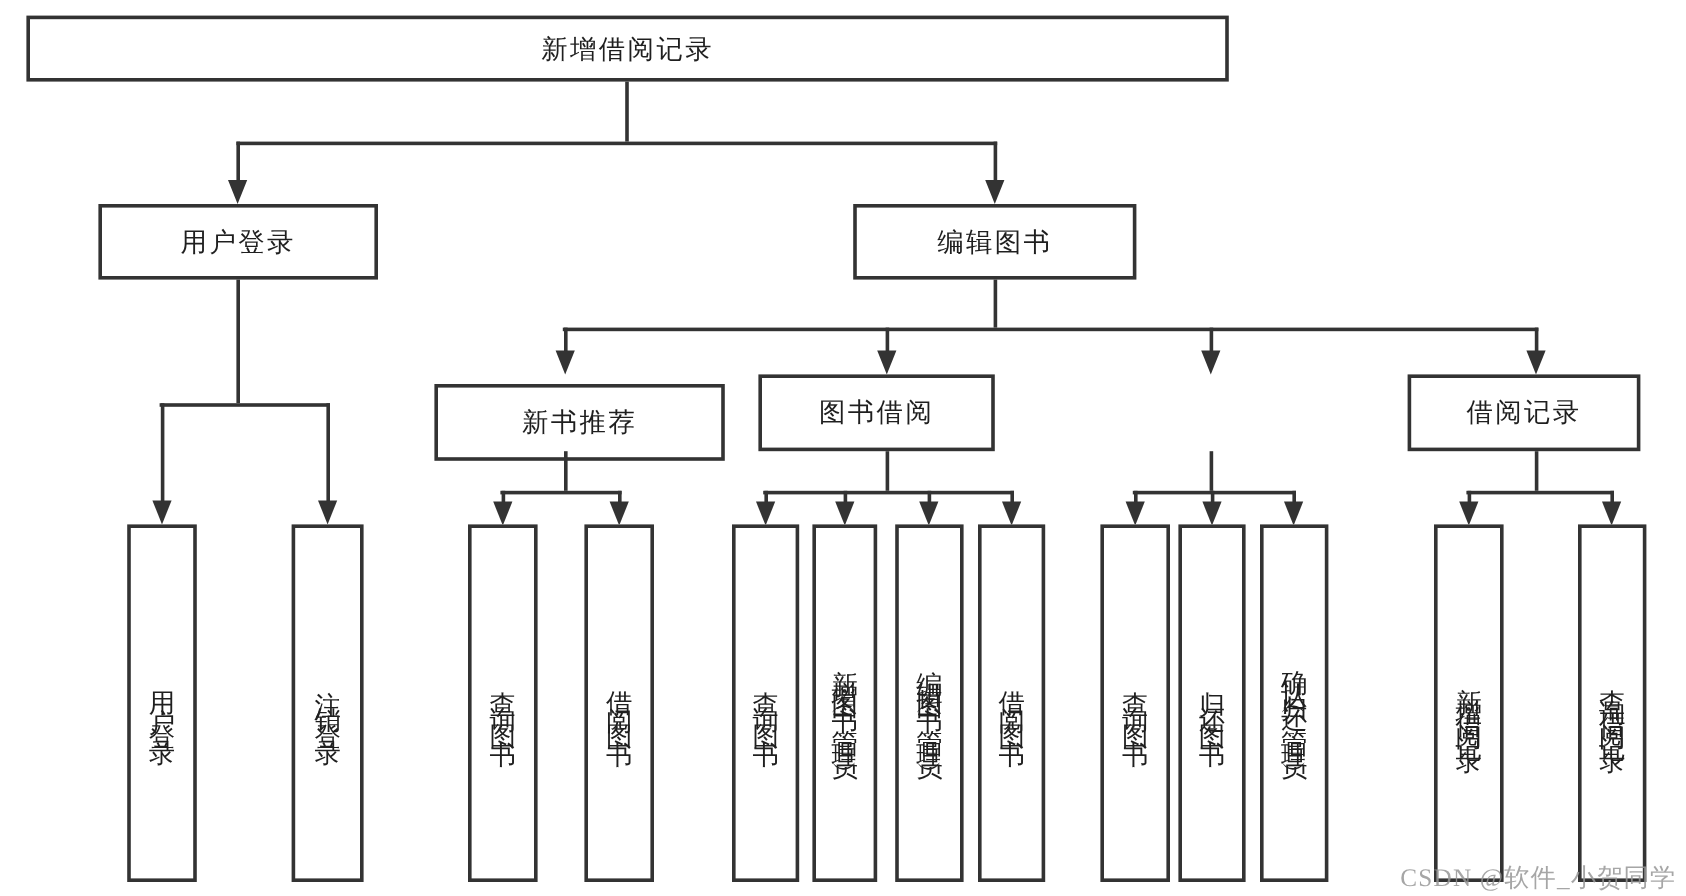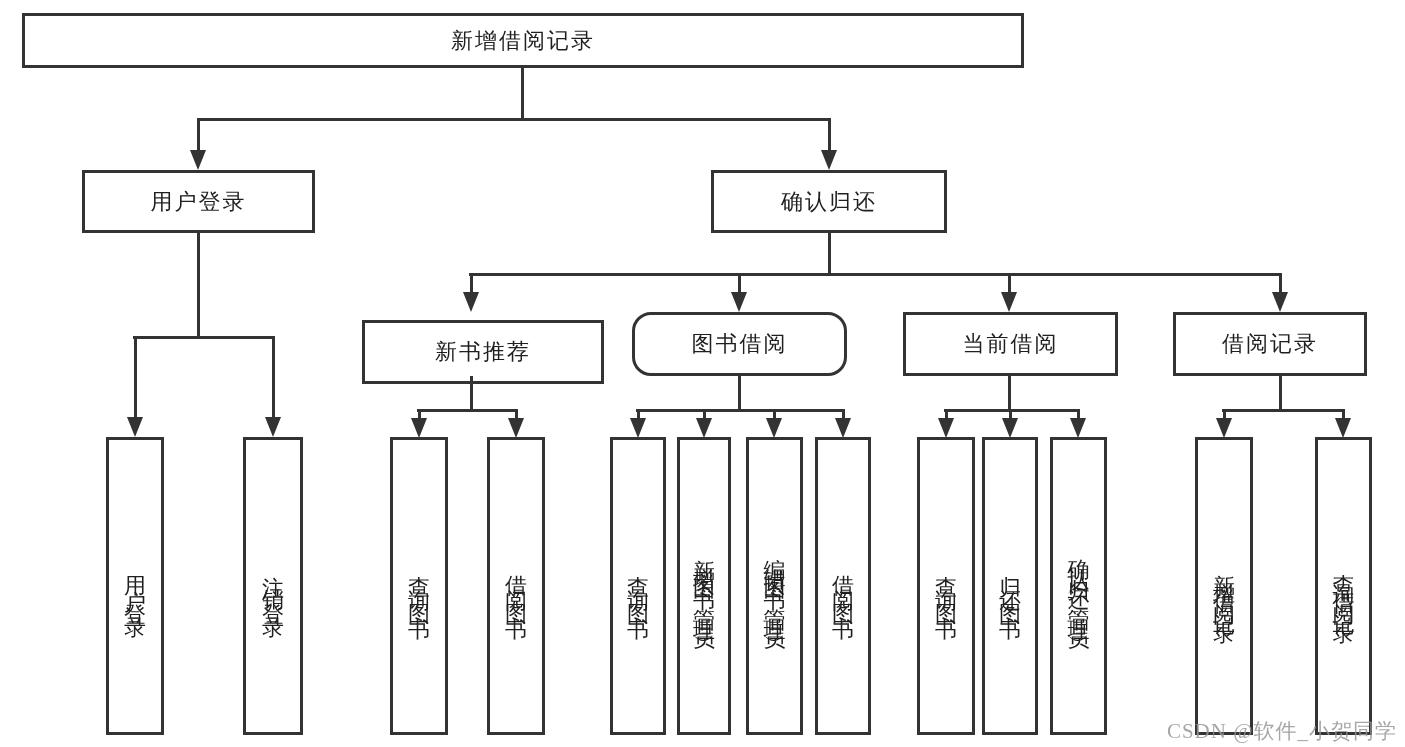--- a/index.html
+++ b/index.html
@@ -47,21 +47,21 @@
     </div>
   <div class="arrow" style="left:821px;top:118px;height:52px;">
       <div class="shaft"></div>
       <div class="head"></div>
     </div>
 
   <div class="box" style="left:82px;top:170px;width:233px;height:63px;">
     <span class="lbl">用户登录</span>
   </div>
   <div class="box" style="left:711px;top:170px;width:236px;height:63px;">
-    <span class="lbl">确认归还</span>
+    <span class="lbl">编辑图书</span>
   </div>
 
   <div class="vline" style="left:197px;top:233px;height:103px;"></div>
   <div class="hline" style="left:133px;top:336px;width:142px;"></div>
   <div class="arrow" style="left:127px;top:336px;height:101px;">
       <div class="shaft"></div>
       <div class="head"></div>
     </div>
   <div class="arrow" style="left:265px;top:336px;height:101px;">
       <div class="shaft"></div>
@@ -83,25 +83,22 @@
       <div class="head"></div>
     </div>
   <div class="arrow" style="left:1272px;top:273px;height:39px;">
       <div class="shaft"></div>
       <div class="head"></div>
     </div>
 
   <div class="box" style="left:362px;top:320px;width:242px;height:64px;">
     <span class="lbl">新书推荐</span>
   </div>
-  <div class="box" style="left:632px;top:312px;width:215px;height:64px;border-radius:19px;">
+  <div class="box" style="left:632px;top:312px;width:197px;height:64px;">
     <span class="lbl">图书借阅</span>
-  </div>
-  <div class="box" style="left:903px;top:312px;width:215px;height:64px;">
-    <span class="lbl">当前借阅</span>
   </div>
   <div class="box" style="left:1173px;top:312px;width:194px;height:64px;">
     <span class="lbl">借阅记录</span>
   </div>
 
   <div class="vline" style="left:470px;top:376px;height:33px;"></div>
   <div class="hline" style="left:417px;top:409px;width:101px;"></div>
   <div class="arrow" style="left:411px;top:409px;height:29px;">
       <div class="shaft"></div>
       <div class="head"></div>

